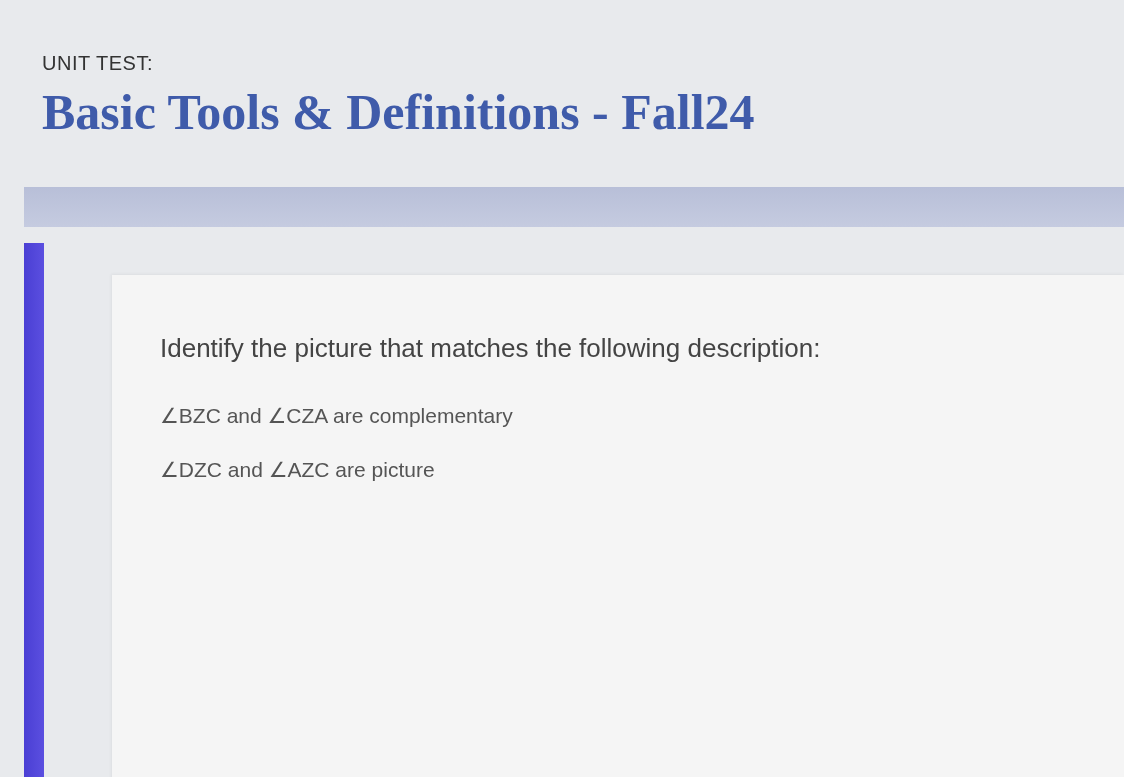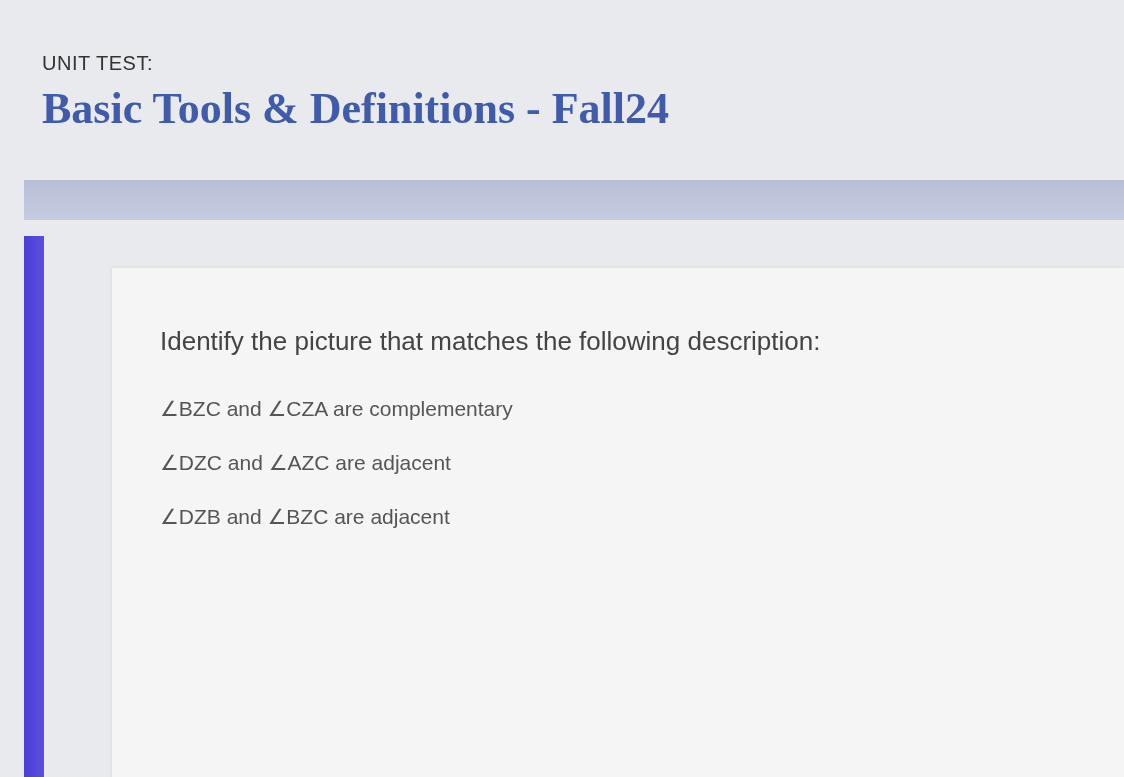--- a/index.html
+++ b/index.html
@@ -18,21 +18,21 @@
       padding: 20px 10px 30px 10px;
     }
     .unit-test-label {
       font-size: 20px;
       color: #333;
       font-weight: 500;
       letter-spacing: 0.5px;
       margin-bottom: 5px;
     }
     .title {
-      font-size: 44px;
+      font-size: 50px;
       font-weight: bold;
       color: #3f5baa;
       font-family: Georgia, 'Times New Roman', serif;
     }
     .banner-bar {
       width: 100%;
       height: 40px;
       background: linear-gradient(to bottom, #b8bfd8, #c5cbe0);
       margin-bottom: 0;
     }
@@ -75,16 +75,15 @@
   <div class="title">Basic Tools &amp; Definitions - Fall24</div>
 </div>
 
 <div class="banner-bar"></div>
 
 <div class="content-area">
   <div class="side-bar"></div>
   <div class="question-box">
     <div class="question-prompt">Identify the picture that matches the following description:</div>
     <div class="angle-statement">∠BZC and ∠CZA are complementary</div>
-    <div class="angle-statement">∠DZC and ∠AZC are adjacent</div>
-    <div class="angle-statement">∠DZB and ∠BZC are adjacent</div>
+    <div class="angle-statement">∠DZC and ∠AZC are picture</div>
   </div>
 </div>
 
 </body></html>

